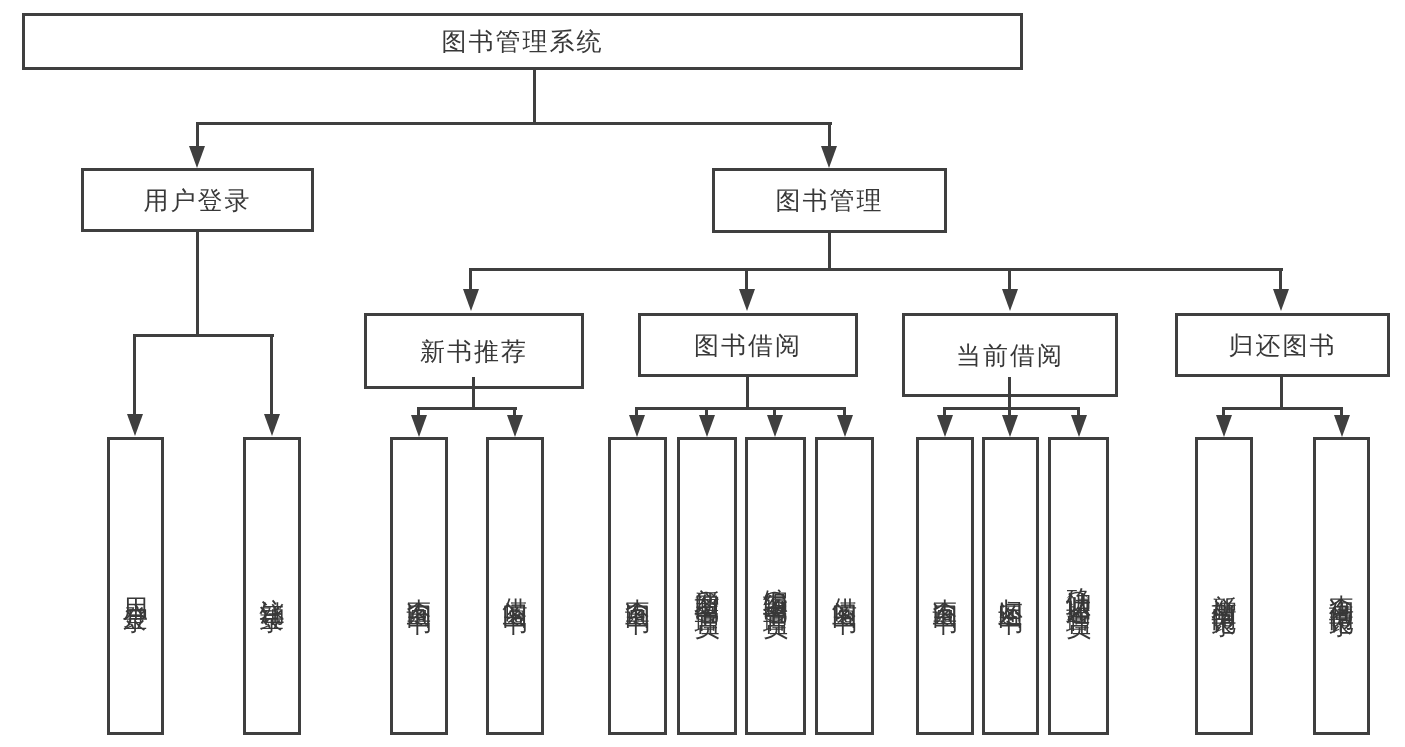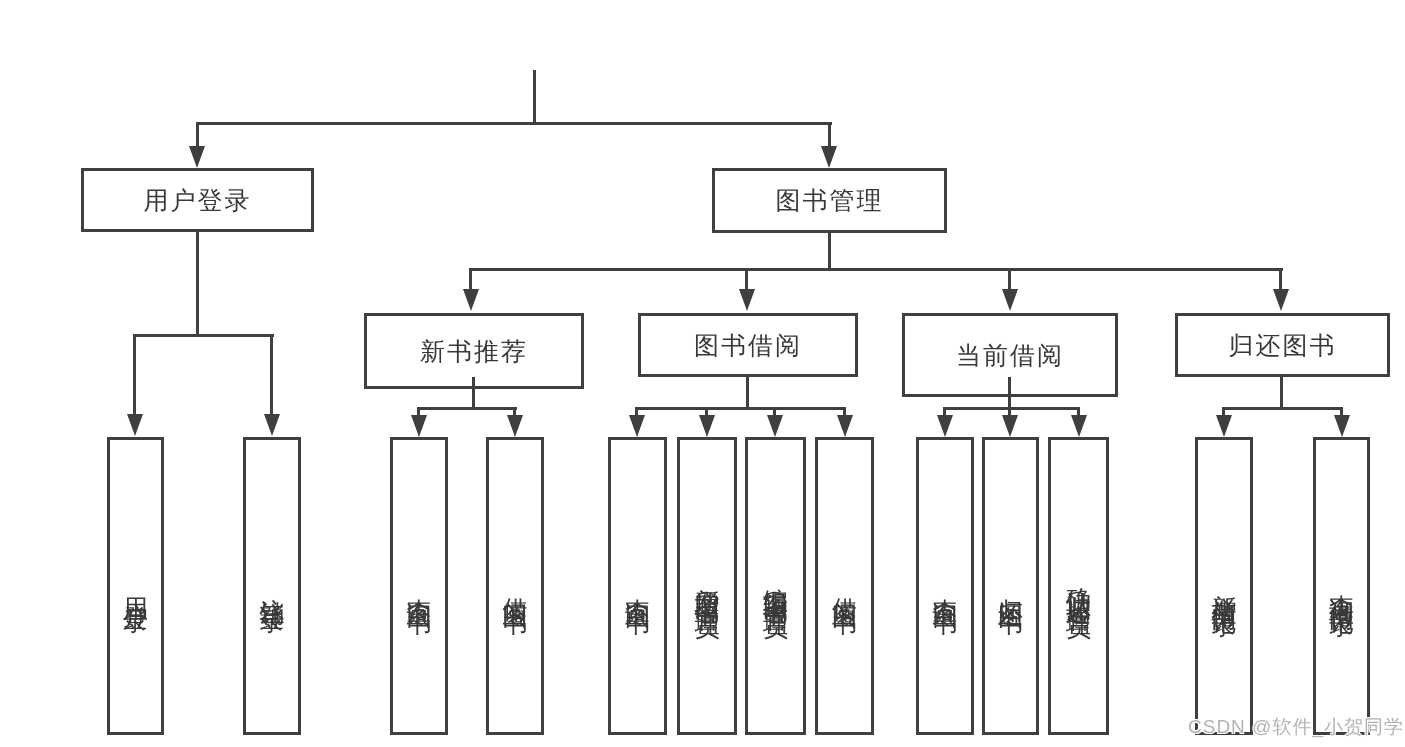--- a/index.html
+++ b/index.html
@@ -30,20 +30,21 @@
     position:absolute;left:1188px;top:714px;z-index:10;
     font-size:19px;letter-spacing:1px;color:var(--watermark,#b3b3b3);
     text-shadow:1px 1px 0 #fff,-1px -1px 0 #fff,1px -1px 0 #fff,-1px 1px 0 #fff;
   }
 </style>
 </head>
 <body>
 
 <div class="canvas">
 
+  <div class="box" style="left:22px;top:13px;width:1001px;height:57px">图书管理系统</div>
 
   <div class="v" style="left:533px;top:70px;height:54px"></div>
   <div class="h" style="left:196px;top:122px;width:636px"></div>
   <div class="v" style="left:196px;top:122px;height:24px"></div>
   <div class="head" style="left:189px;top:146px"></div>
   <div class="v" style="left:828px;top:122px;height:24px"></div>
   <div class="head" style="left:821px;top:146px"></div>
 
   <div class="box" style="left:81px;top:168px;width:233px;height:64px">用户登录</div>
   <div class="box" style="left:712px;top:168px;width:235px;height:65px">图书管理</div>
@@ -118,14 +119,13 @@
   <div class="box leaf" style="left:745px;top:437px;width:61px;height:298px">编辑图书（管理员）</div>
   <div class="box leaf" style="left:815px;top:437px;width:59px;height:298px">借阅图书</div>
 
   <div class="box leaf" style="left:916px;top:437px;width:58px;height:298px">查询图书</div>
   <div class="box leaf" style="left:982px;top:437px;width:57px;height:298px">归还图书</div>
   <div class="box leaf" style="left:1048px;top:437px;width:61px;height:298px">确认归还（管理员）</div>
 
   <div class="box leaf" style="left:1195px;top:437px;width:58px;height:298px">新增借阅记录</div>
   <div class="box leaf" style="left:1313px;top:437px;width:57px;height:298px">查询借阅记录</div>
 
-  <div class="watermark">CSDN @软件_小贺同学</div>
 </div>
 
 </body></html>

